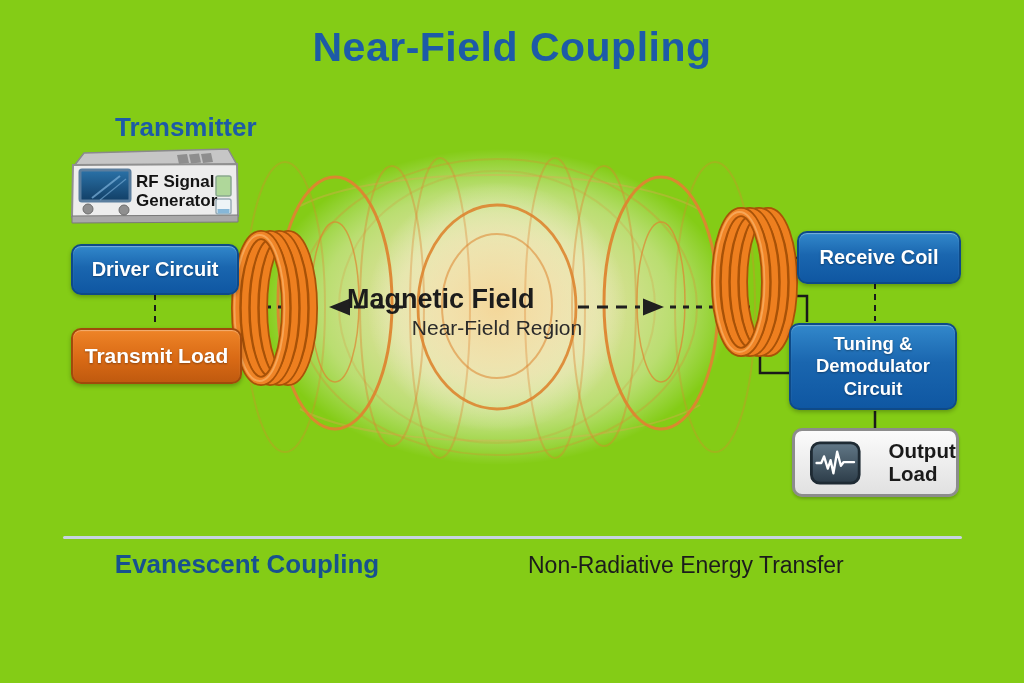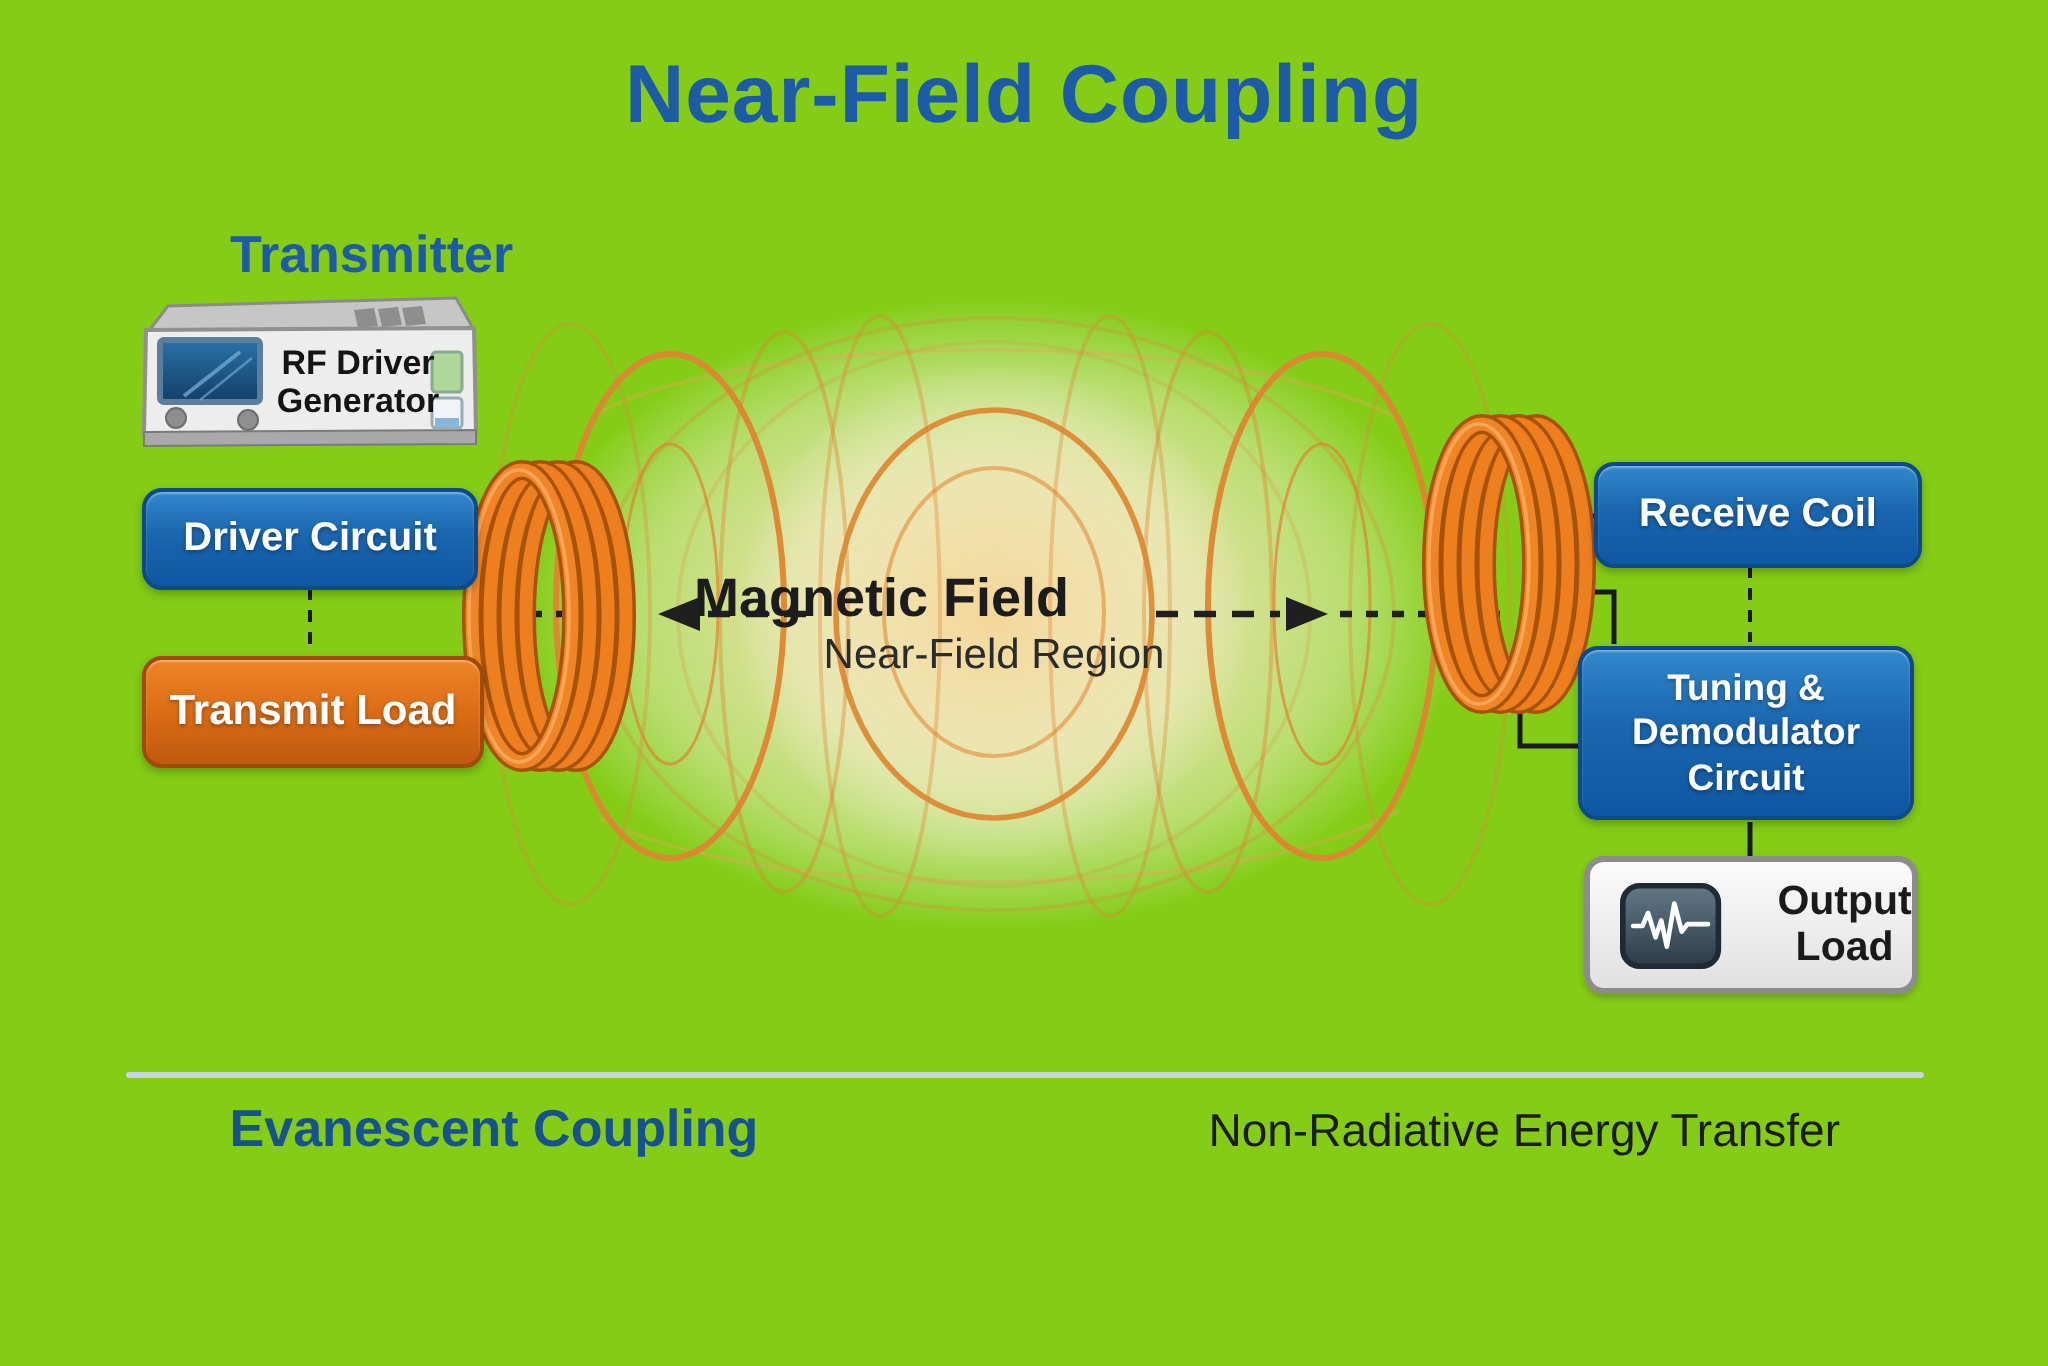--- a/index.html
+++ b/index.html
@@ -2,21 +2,21 @@
 <html><head>
 <meta charset="utf-8">
 <style>
   html,body{margin:0;padding:0;background:#ffffff;}
   #stage{
     position:relative;width:1024px;height:683px;overflow:hidden;
     background:#84cc16;font-family:"Liberation Sans",sans-serif;
   }
   .abs{position:absolute;}
   #art{position:absolute;left:0;top:0;z-index:1;}
-  .layer2{z-index:2;text-align:center;}
+  .layer2{z-index:2;}
   #page-title{
     left:0;top:24px;width:1024px;text-align:center;
     font-size:41px;font-weight:bold;color:#1D5BA7;letter-spacing:.5px;
   }
   .section-heading{
     font-size:26px;font-weight:bold;color:#1D5BA7;white-space:nowrap;
   }
   .node{
     display:flex;align-items:center;justify-content:center;text-align:center;
     border-radius:10px;color:#ffffff;font-weight:bold;
@@ -58,21 +58,21 @@
   #divider{left:63px;top:536px;width:899px;height:3px;background:#C7D4E2;border-radius:2px;}
   #footer-left-title{
     left:87px;top:549px;width:320px;text-align:center;
     font-size:26px;font-weight:bold;color:#17518F;
   }
   #footer-left-sub{
     left:77px;top:585px;width:340px;text-align:center;
     font-size:21.5px;color:#2E2E2E;white-space:nowrap;
   }
   #footer-right{
-    left:540px;top:552px;width:380px;text-align:right;
+    left:528px;top:552px;width:380px;text-align:left;
     font-size:23px;color:#1C1C1C;white-space:nowrap;
   }
 </style>
 </head>
 <body>
 
 <div id="stage">
 
   <svg id="art" width="1024" height="683" viewBox="0 0 1024 683">
     <defs>
@@ -172,21 +172,21 @@
       <circle cx="88" cy="209" r="5" fill="#8F8F8F" stroke="#6E6E6E" stroke-width="1"></circle>
       <circle cx="124" cy="210" r="5" fill="#8F8F8F" stroke="#6E6E6E" stroke-width="1"></circle>
     </g>
   </svg>
 
   <div id="page-title" class="abs layer2">Near-Field Coupling</div>
 
   <div class="abs layer2 section-heading" style="left:115px;top:112px;">Transmitter</div>
 
 
-  <div id="generator-label" class="abs layer2">RF Driver Generator</div>
+  <div id="generator-label" class="abs layer2">RF Signal Generator</div>
 
   <div id="driver-box" class="abs layer2 node blue">Driver Circuit</div>
 
   <div id="transmit-box" class="abs layer2 node orange">Transmit Load</div>
 
   <div id="field-title" class="abs layer2">Magnetic Field</div>
 
   <div id="field-subtitle" class="abs layer2">Near-Field Region</div>
 
   <div id="receive-box" class="abs layer2 node blue">Receive Coil</div>

